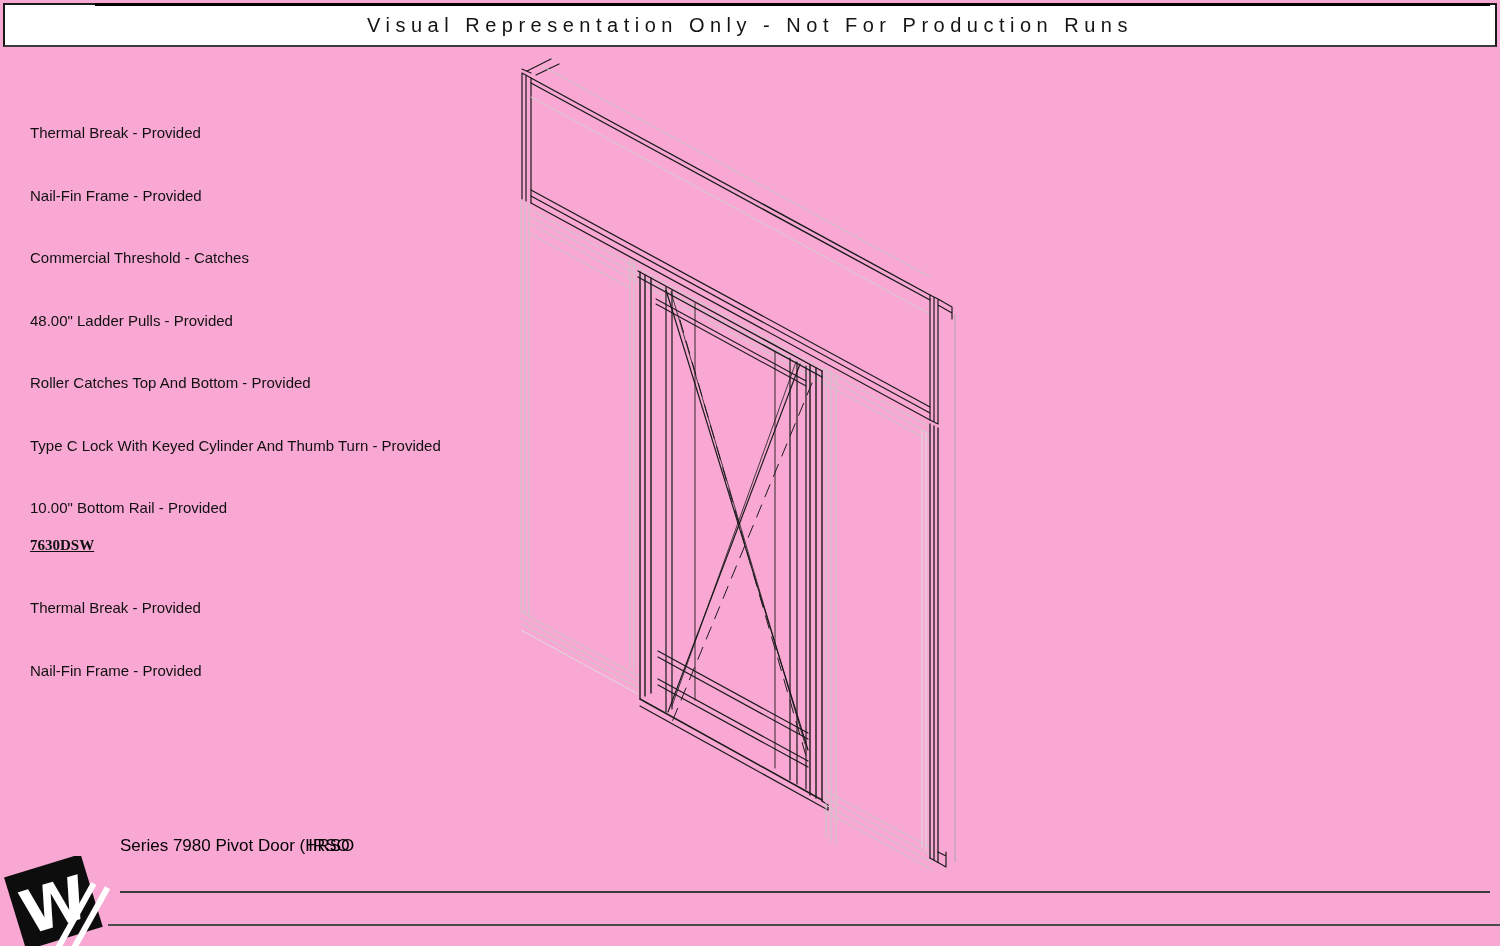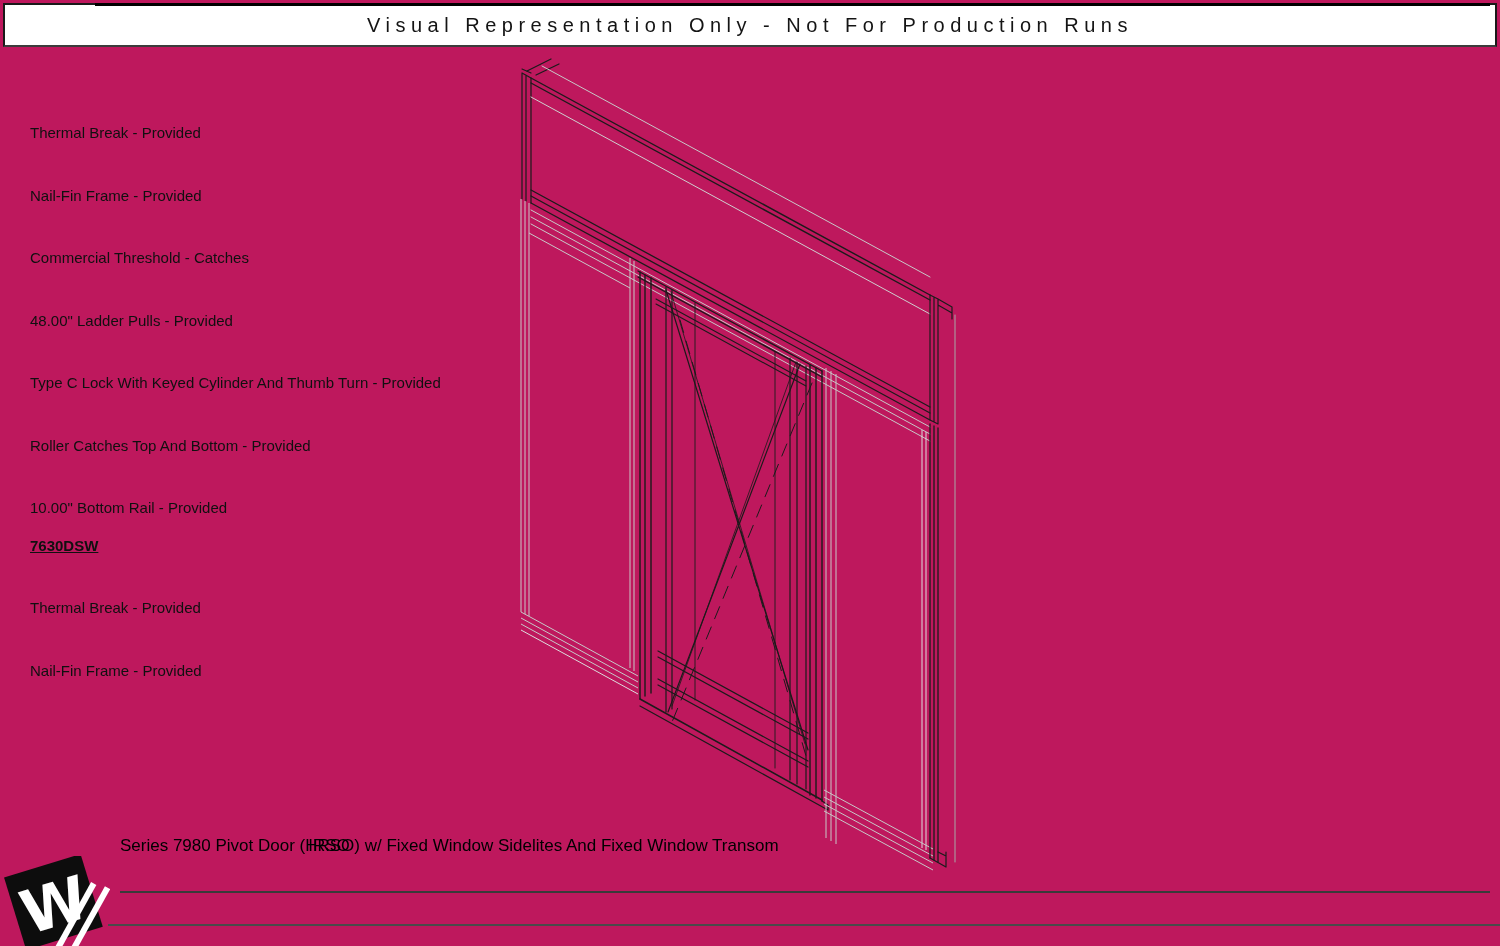--- a/index.html
+++ b/index.html
@@ -1,29 +1,29 @@
 <!DOCTYPE html>
 <html><head>
 <meta charset="utf-8">
 <style>
   html,body{margin:0;padding:0;background:#ffffff;}
-  .page{position:relative;width:1500px;height:946px;background:#be185d;overflow:hidden;
+  .page{position:relative;width:1500px;height:946px;background:#f9a8d4;overflow:hidden;
         font-family:"Liberation Sans", sans-serif;color:#111;}
 
   
   .banner{position:absolute;left:3px;top:3px;width:1490px;height:40px;
           border:2px solid #1a1a1a;border-bottom-color:#3c3c3c;background:#fff;
           display:flex;align-items:center;justify-content:center;}
   .banner-accent{position:absolute;left:95px;top:3px;width:1395px;height:3px;background:#000;}
   .banner-text{font-size:20px;letter-spacing:5.5px;color:#141414;white-space:nowrap;}
 
   
   .specs{position:absolute;left:30px;top:84px;font-size:15px;line-height:27.5px;color:#101010;}
   .spec-item{white-space:nowrap;margin-top:35px;}
-  .model-heading{font-weight:bold;text-decoration:underline;margin-top:10px;}
+  .model-heading{font-weight:bold;text-decoration:underline;margin-top:10px;font-family:Liberation Serif, serif;}
 
   
   .drawing{position:absolute;left:0;top:0;}
 
   
   .titleblock{position:absolute;left:120px;top:836px;font-size:17px;color:#000;white-space:nowrap;}
   .overlap{position:relative;display:inline-block;}
   .overlap .b{position:absolute;left:3px;top:0;}
   .rule1{position:absolute;left:120px;top:891px;width:1370px;height:2px;background:#3a3a3a;}
   .rule2{position:absolute;left:108px;top:924px;width:1392px;height:2px;background:#4a4a4a;}
@@ -38,22 +38,22 @@
   <div class="banner">
     <span class="banner-text">Visual Representation Only - Not For Production Runs</span>
   </div>
   <div class="banner-accent"></div>
 
   <div class="specs">
     <div class="spec-item">Thermal Break - Provided</div>
     <div class="spec-item">Nail-Fin Frame - Provided</div>
     <div class="spec-item">Commercial Threshold - Catches</div>
     <div class="spec-item">48.00" Ladder Pulls - Provided</div>
+    <div class="spec-item">Roller Catches Top And Bottom - Provided</div>
     <div class="spec-item">Type C Lock With Keyed Cylinder And Thumb Turn - Provided</div>
-    <div class="spec-item">Roller Catches Top And Bottom - Provided</div>
     <div class="spec-item">10.00" Bottom Rail - Provided</div>
     <div class="model-heading">7630DSW</div>
     <div class="spec-item">Thermal Break - Provided</div>
     <div class="spec-item">Nail-Fin Frame - Provided</div>
   </div>
 
   <svg class="drawing" width="1500" height="946" viewBox="0 0 1500 946">
 
     <g fill="none" stroke-linecap="round">
 
@@ -110,21 +110,21 @@
     </g>
 
     <g fill="none" stroke="#1b1b1b" stroke-linecap="round">
       <path d="M930 424 V858 M934 426 V860 M938 428 V862" stroke-width="1.3"></path>
       <path d="M930 858 L946 867 M938 852 L946 856 M946 852 V867" stroke-width="1.2"></path>
       <path d="M955 315 V862" stroke="#a8a8a8" stroke-width="1"></path>
     </g>
   </svg>
 
   <div class="titleblock">
-    <span>Series 7980 Pivot Door (</span><span class="overlap"><span class="a">HRSO</span><span class="b">IRSO</span></span><span>) w/ Fixed Window Sidelites And Fixed Window Transom</span>
+    <span>Series 7980 Pivot Door (</span><span class="overlap"><span class="a">HRSO</span><span class="b">IRSO</span></span>
   </div>
   <div class="rule1"></div>
   <div class="rule2"></div>
 
   <svg class="logo" width="108" height="90" viewBox="0 0 108 90">
     <g transform="rotate(-17 52 48)">
       <rect x="12" y="8" width="80" height="76" fill="#0d0d0d"></rect>
       <text x="52" y="70" font-family="DejaVu Sans, sans-serif" font-weight="bold" font-size="60" fill="#ffffff" text-anchor="middle">W</text>
       <g stroke="#ffffff" stroke-width="6">
         <line x1="38" y1="96" x2="96" y2="40"></line>

